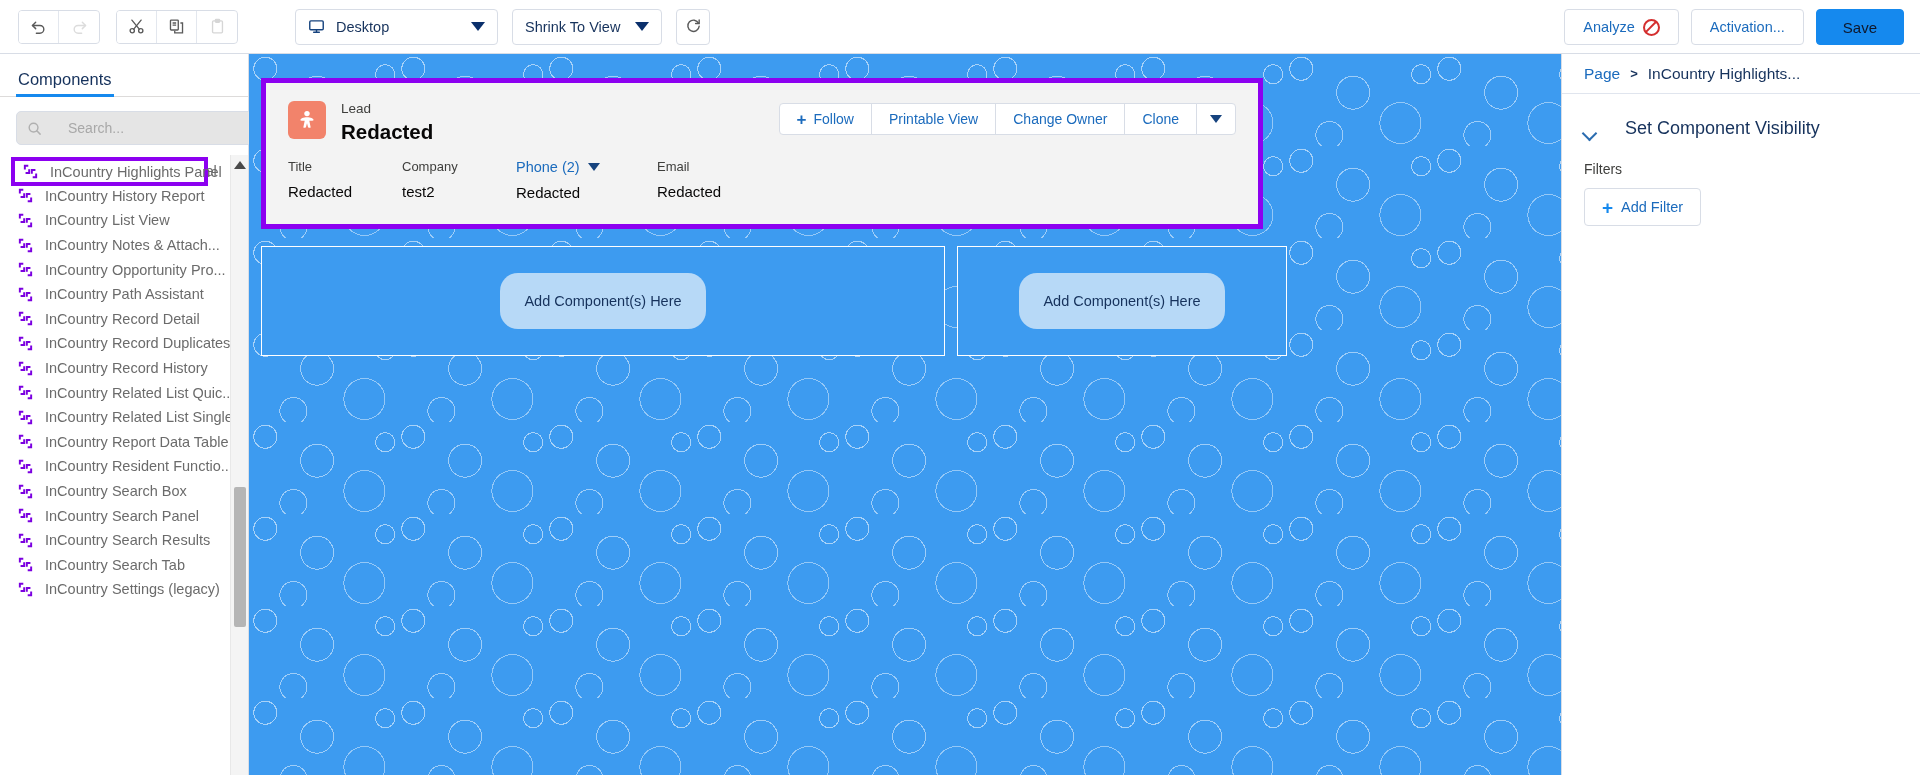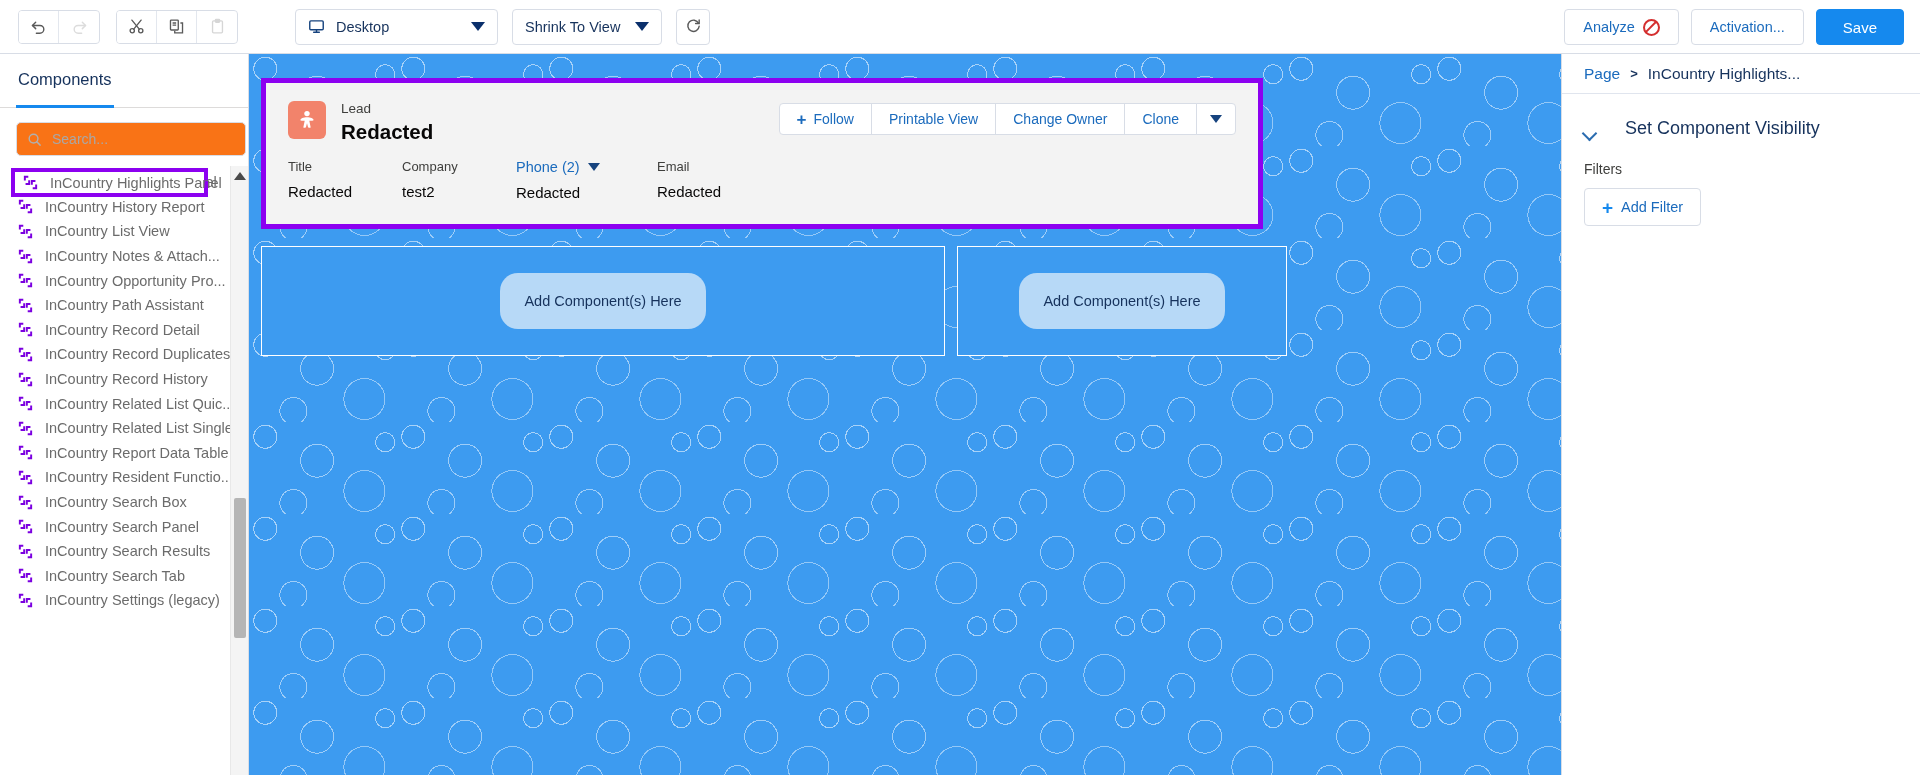--- a/index.html
+++ b/index.html
@@ -64,21 +64,21 @@
     position: absolute; right: 16px; top: 0; height: 54px;
     display: flex; align-items: center; gap: 12px;
   }
   .tb-btn {
     height: 36px; border: 1px solid #d8dde6; border-radius: 4px;
     background: #fff; color: #1b6bbd; font-size: 14.5px;
     display: flex; align-items: center; justify-content: center;
     padding: 0 18px; cursor: pointer; white-space: nowrap; gap: 8px;
   }
   .tb-btn.primary {
-    background: #1589ee; border-color: #1589ee; color: #ffffff;
+    background: #1589ee; border-color: #1589ee; color: #0f172a;
     padding: 0 26px; font-size: 15px;
   }
   .no-sign {
     width: 17px; height: 17px; border-radius: 50%;
     border: 2.2px solid #d42f2f; position: relative; display: inline-block;
   }
   .no-sign::after {
     content:""; position: absolute; left: 50%; top: 50%;
     width: 16px; height: 2.2px; background: #d42f2f;
     transform: translate(-50%,-50%) rotate(-45deg);
@@ -89,33 +89,33 @@
 
   
   .sidebar {
     width: 249px; min-width: 249px;
     background: #fff; border-right: 1px solid #d8dde6;
     display: flex; flex-direction: column; position: relative;
   }
   .side-tabs { padding: 0 16px; position: relative; }
   .side-tab {
     display: inline-block; font-size: 16.5px; color: #16325c;
-    padding: 16px 2px 16px 2px; cursor: pointer;
+    padding: 16px 2px 5px 2px; cursor: pointer;
     border-bottom: 3px solid #1589ee;
   }
   .side-tabs::after {
     content: ""; position: absolute; left: 0; right: 0; bottom: 0;
     height: 1px; background: #d8dde6; z-index: -1;
   }
   .side-tabs-rule { height: 1px; background: #dddbda; margin-top: -1px; }
 
   .search-row { display: flex; align-items: center; padding: 14px 16px 10px 16px; gap: 10px; }
   .search-wrap {
     flex: 1; height: 34px; border: 1px solid #d8dde6; border-radius: 5px;
-    display: flex; align-items: center; padding: 0 10px; background: #f97316;
+    display: flex; align-items: center; padding: 0 10px; background: #e5e5e5; gap: 16px;
   }
   .search-wrap input {
     border: none; outline: none; flex: 1; font-size: 14px;
     color: #3e3e3c; background: transparent;
     font-family: "Liberation Sans", sans-serif;
   }
   .search-wrap input::placeholder { color: #a8a8a8; }
   .gear-btn {
     width: 44px; height: 34px; border: 1px solid #d8dde6; border-radius: 5px;
     display: flex; align-items: center; justify-content: center; gap: 3px;

